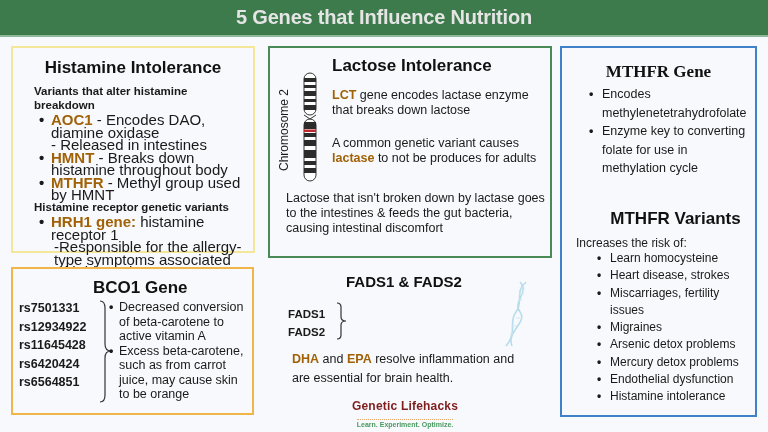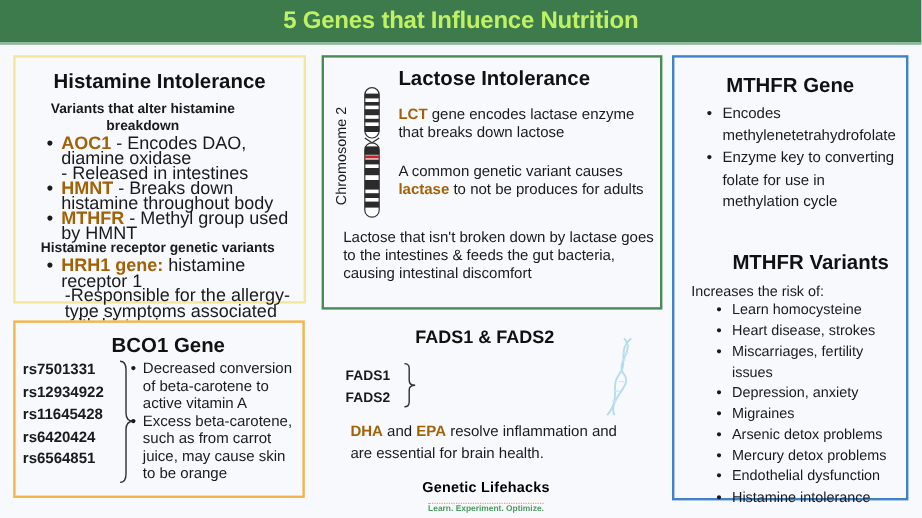--- a/index.html
+++ b/index.html
@@ -10,37 +10,37 @@
       color: #1a1a1a;
       position: relative;
     }
     .header {
       position: absolute; left: 0; top: 0; width: 768px; height: 37px;
       background: #3d7a4c;
       display: flex; align-items: center; justify-content: center;
       border-bottom: 2px solid #8fb89a;
     }
     .header h1 {
-      color: #bef264; font-size: 20px; font-weight: bold; letter-spacing: -0.2px;
+      color: #e5e5e5; font-size: 20px; font-weight: bold; letter-spacing: -0.2px;
     }
     .box {
       position: absolute;
       background: #f8f9fd;
     }
     .box-hist { left: 11px; top: 46px; width: 244px; height: 207px; border: 2px solid #f5e79a; }
     .box-lact { left: 268px; top: 46px; width: 284px; height: 212px; border: 2px solid #4a8a54; }
     .box-mthfr { left: 560px; top: 46px; width: 197px; height: 371px; border: 2px solid #3f82c9; }
     .box-bco1 { left: 11px; top: 267px; width: 243px; height: 148px; border: 2px solid #f0b64a; }
 
     .title { font-weight: bold; color: #111; }
     b { font-weight: bold; color: #a16207; }
 
     
     .hist-title { position: absolute; left: 0; width: 100%; top: 10px; text-align: center; font-size: 17px; }
-    .hist-sub { position: absolute; left: 21px; font-size: 11.5px; font-weight: bold; line-height: 14px; text-align: center; }
+    .hist-sub { position: absolute; left: 21px; font-size: 11.5px; font-weight: bold; line-height: 14px; }
     .hist-list { position: absolute; left: 38px; font-size: 15px; line-height: 12.5px; list-style: none; }
     .hist-list li { position: relative; }
     .hist-list li::before { content: "•"; position: absolute; left: -12px; font-weight: bold; }
     .hist-list .note { display: block; }
 
     
     .lact-title { position: absolute; left: 62px; top: 8px; font-size: 17px; }
     .chrom-label {
       position: absolute; left: 7px; top: 123px;
       transform: rotate(-90deg); transform-origin: left top;
@@ -71,21 +71,21 @@
     
     .fads { position: absolute; left: 270px; top: 260px; width: 285px; height: 172px; }
     .fads-title { position: absolute; left: 76px; top: 13px; font-size: 15px; }
     .fads-genes { position: absolute; left: 18px; top: 45px; font-size: 11.5px; font-weight: bold; line-height: 18px; list-style: none; }
     .fads-brace { position: absolute; left: 66px; top: 42px; width: 12px; height: 38px; }
     .fads-desc { position: absolute; left: 82px; top: 32px; width: 170px; font-size: 12.5px; line-height: 18.5px; }
     .fads-bottom { position: absolute; left: 22px; top: 90px; width: 240px; font-size: 12.5px; line-height: 18.5px; }
     .dna { position: absolute; left: 230px; top: 20px; width: 32px; height: 68px; }
 
     .brand { position: absolute; left: 340px; top: 400px; width: 130px; text-align: center; }
-    .brand-name { font-size: 12px; font-weight: bold; color: #000000; letter-spacing: 0.2px; line-height: 13px; }
+    .brand-name { font-size: 12px; font-weight: bold; color: #7f1d1d; letter-spacing: 0.2px; line-height: 13px; }
     .brand-tag { font-size: 7px; font-weight: bold; color: #4a9a60; line-height: 9px; border-top: 1px dotted #e8a66a; display: inline-block; }
   </style>
 </head>
 <body>
 
 <div class="header">
   <h1>5 Genes that Influence Nutrition</h1>
 </div>
 
 <div class="box box-hist">
@@ -123,32 +123,31 @@
     </g>
     <rect x="1" y="57.5" width="12" height="2.5" fill="#c0282d"></rect>
     <path d="M1 43 L7 47 L13 43" fill="none" stroke="#333" stroke-width="1"></path>
   </svg>
   <div class="lact-p" style="top:40px;width:205px;"><b>LCT</b><span> gene encodes lactase enzyme that breaks down lactose</span></div>
   <div class="lact-p" style="top:88px;width:215px;"><span>A common genetic variant causes </span><b>lactase</b><span> to not be produces for adults</span></div>
   <div class="lact-bottom">Lactose that isn't broken down by lactase goes to the intestines &amp; feeds the gut bacteria, causing intestinal discomfort</div>
 </div>
 
 <div class="box box-mthfr">
-  <div class="title mthfr-title" style="top:14px;">MTHFR Gene</div>
+  <div class="title mthfr-title" style="top:14px;font-family:Liberation Serif, serif;">MTHFR Gene</div>
   <ul class="mthfr-list" style="top:37px;width:150px;">
     <li>Encodes methylenetetrahydrofolate</li>
     <li>Enzyme key to converting folate for use in methylation cycle</li>
   </ul>
   <div class="title mthfr-title" style="top:161px;padding-left:34px;">MTHFR Variants</div>
   <div class="var-intro">Increases the risk of:</div>
   <ul class="var-list">
     <li>Learn homocysteine</li>
     <li>Heart disease, strokes</li>
     <li>Miscarriages, fertility issues</li>
-    <li>Depression, anxiety</li>
     <li>Migraines</li>
     <li>Arsenic detox problems</li>
     <li>Mercury detox problems</li>
     <li>Endothelial dysfunction</li>
     <li>Histamine intolerance</li>
   </ul>
 </div>
 
 <div class="box box-bco1">
   <div class="title bco1-title">BCO1 Gene</div>

